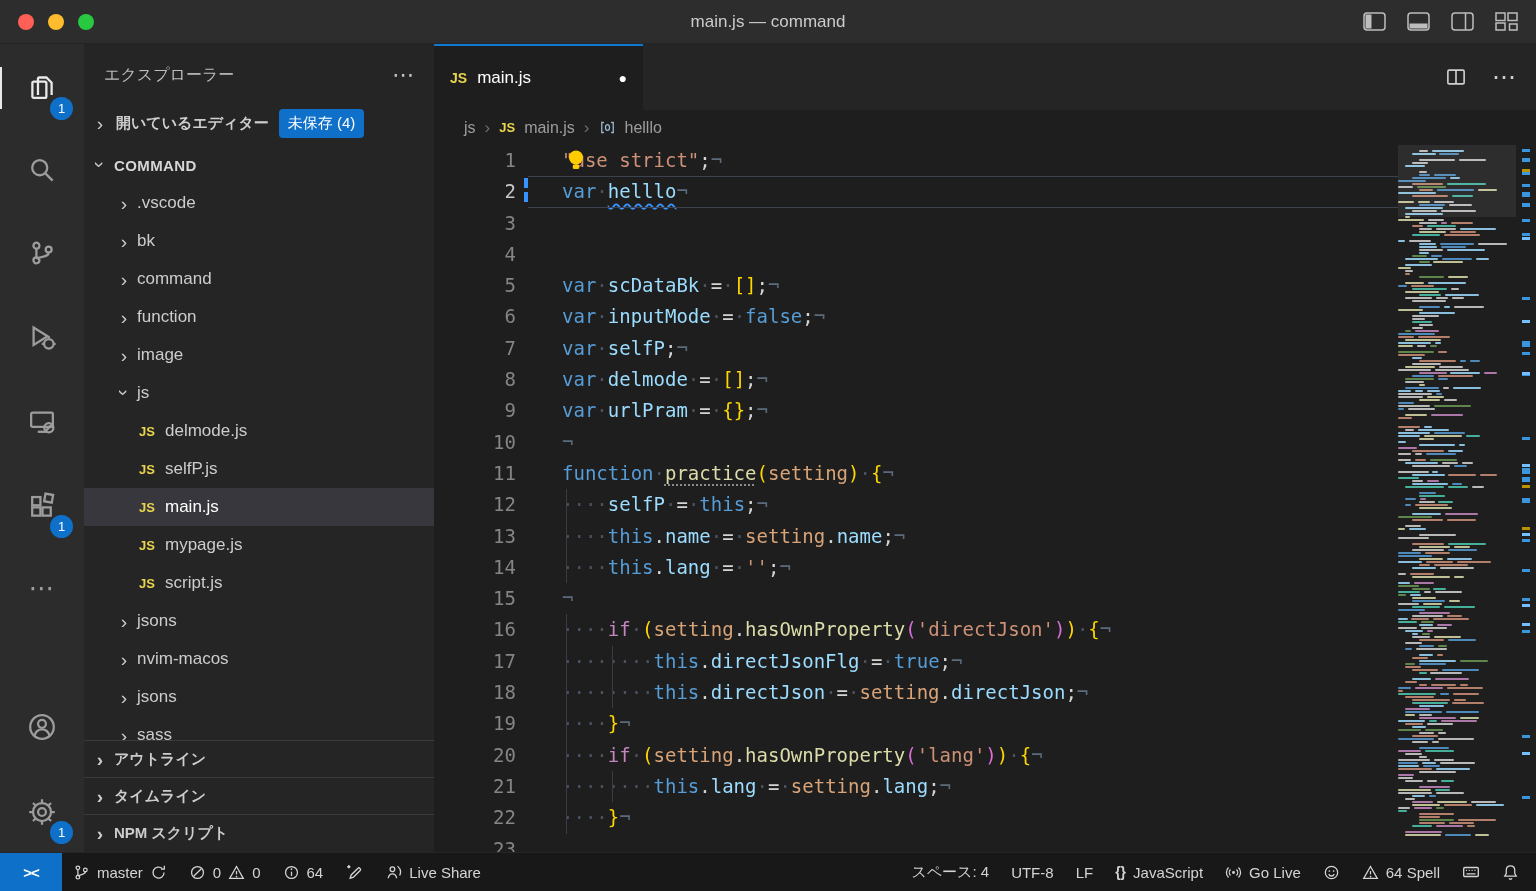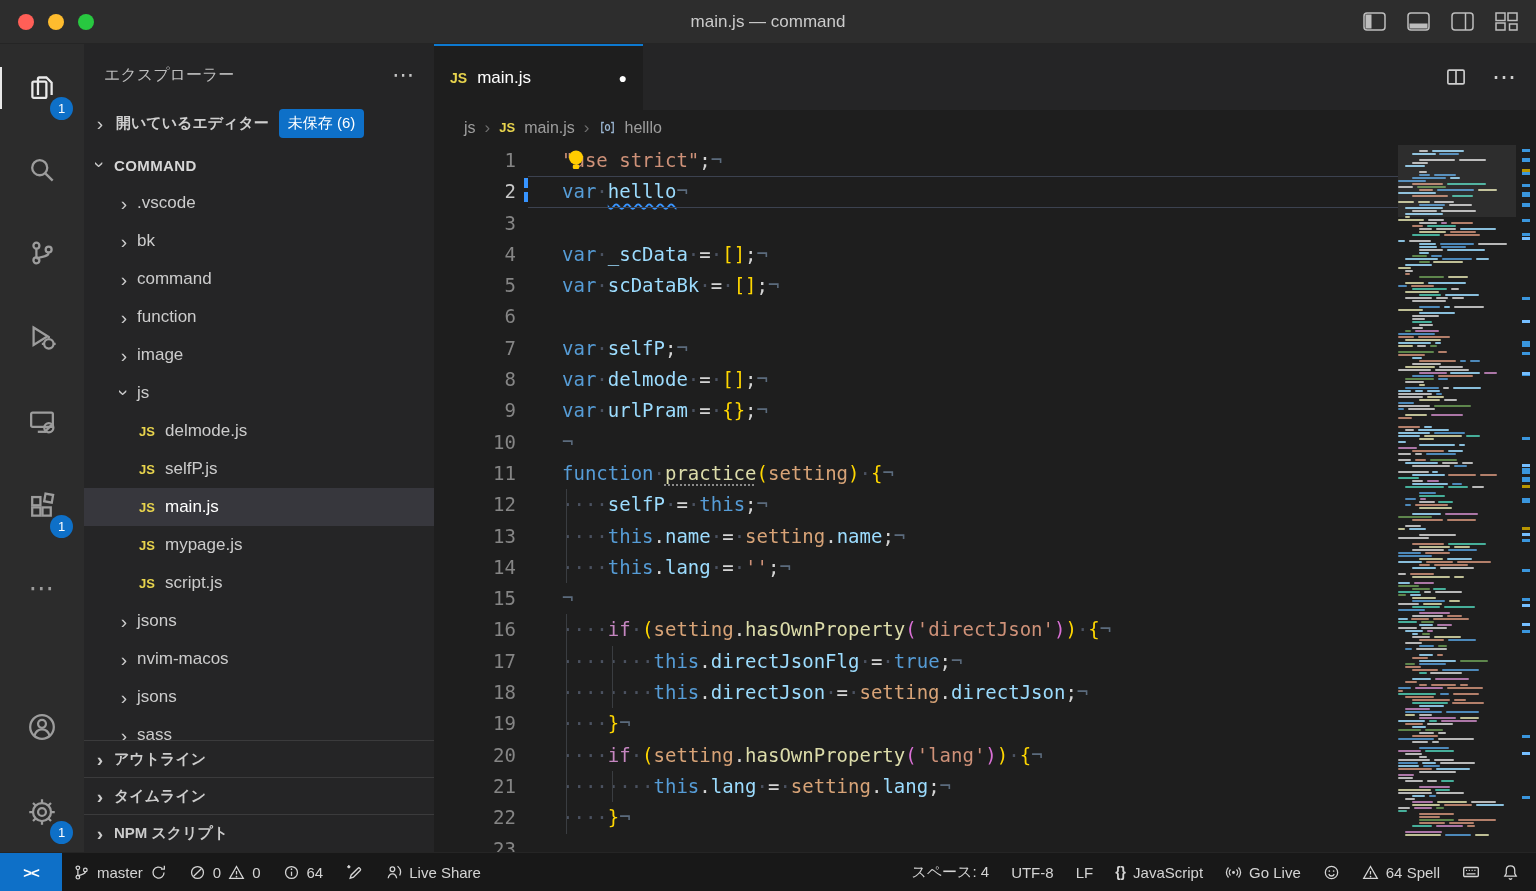--- a/index.html
+++ b/index.html
@@ -206,21 +206,21 @@
     </div>
 
     <div class="sidebar">
       <div class="sb-header">
         <span class="sb-title">エクスプローラー</span>
         <span class="sb-more">⋯</span>
       </div>
       <div class="row-openeditors">
         <span class="chev">›</span>
         <span class="oe-label">開いているエディター</span>
-        <span class="oe-badge">未保存 (6)</span>
+        <span class="oe-badge">未保存 (4)</span>
       </div>
       <div class="row-section">
         <span class="chev open">›</span>
         <span class="sec-label">COMMAND</span>
       </div>
       <div class="file-tree">
           <div class="tree-row">
             <span class="indent d1"></span>
             <span class="chev">›</span>
             <span class="tree-label">.vscode</span>
@@ -337,23 +337,23 @@
             <path d="M4.6 3.3H2.6v9.4h2M11.4 3.3h2v9.4h-2"></path>
             <ellipse cx="8" cy="8" rx="1.9" ry="2.7"></ellipse>
           </svg>
         <span class="bc-item">helllo</span>
       </div>
       <div class="code-area">
         <div class="code-lines">
             <div class="code-row"><span class="gutter-num">1</span><span class="code-text"><span class="tk-str">"use strict"</span><span class="tk-pun">;</span><span class="tk-eol">¬</span></span></div>
             <div class="code-row current"><span class="gutter-num">2<i class="mod-bar"></i></span><span class="code-text"><span class="tk-kw">var</span><span class="tk-ws">·</span><span class="tk-var squiggle">helllo</span><span class="tk-eol">¬</span></span></div>
             <div class="code-row"><span class="gutter-num">3</span></div>
-            <div class="code-row"><span class="gutter-num">4</span><span class="code-text"><span class="tk-kw">var</span><span class="tk-ws">·</span><span class="tk-var">_scData</span><span class="tk-ws">·</span><span class="tk-op">=</span><span class="tk-ws">·</span><span class="tk-b1">[]</span><span class="tk-pun">;</span><span class="tk-eol">¬</span></span></div>
+            <div class="code-row"><span class="gutter-num">4</span></div>
             <div class="code-row"><span class="gutter-num">5</span><span class="code-text"><span class="tk-kw">var</span><span class="tk-ws">·</span><span class="tk-var">scDataBk</span><span class="tk-ws">·</span><span class="tk-op">=</span><span class="tk-ws">·</span><span class="tk-b1">[]</span><span class="tk-pun">;</span><span class="tk-eol">¬</span></span></div>
-            <div class="code-row"><span class="gutter-num">6</span></div>
+            <div class="code-row"><span class="gutter-num">6</span><span class="code-text"><span class="tk-kw">var</span><span class="tk-ws">·</span><span class="tk-var">inputMode</span><span class="tk-ws">·</span><span class="tk-op">=</span><span class="tk-ws">·</span><span class="tk-kw">false</span><span class="tk-pun">;</span><span class="tk-eol">¬</span></span></div>
             <div class="code-row"><span class="gutter-num">7</span><span class="code-text"><span class="tk-kw">var</span><span class="tk-ws">·</span><span class="tk-var">selfP</span><span class="tk-pun">;</span><span class="tk-eol">¬</span></span></div>
             <div class="code-row"><span class="gutter-num">8</span><span class="code-text"><span class="tk-kw">var</span><span class="tk-ws">·</span><span class="tk-var">delmode</span><span class="tk-ws">·</span><span class="tk-op">=</span><span class="tk-ws">·</span><span class="tk-b1">[]</span><span class="tk-pun">;</span><span class="tk-eol">¬</span></span></div>
             <div class="code-row"><span class="gutter-num">9</span><span class="code-text"><span class="tk-kw">var</span><span class="tk-ws">·</span><span class="tk-var">urlPram</span><span class="tk-ws">·</span><span class="tk-op">=</span><span class="tk-ws">·</span><span class="tk-b1">{}</span><span class="tk-pun">;</span><span class="tk-eol">¬</span></span></div>
             <div class="code-row"><span class="gutter-num">10</span><span class="code-text"><span class="tk-eol">¬</span></span></div>
             <div class="code-row"><span class="gutter-num">11</span><span class="code-text"><span class="tk-kw">function</span><span class="tk-ws">·</span><span class="tk-fn hintdots">practice</span><span class="tk-b1">(</span><span class="tk-param">setting</span><span class="tk-b1">)</span><span class="tk-ws">·</span><span class="tk-b1">{</span><span class="tk-eol">¬</span></span></div>
             <div class="code-row"><span class="gutter-num">12</span><span class="code-text"><i class="guide" style="left: 4px;"></i><span class="tk-ws">····</span><span class="tk-var">selfP</span><span class="tk-ws">·</span><span class="tk-op">=</span><span class="tk-ws">·</span><span class="tk-kw">this</span><span class="tk-pun">;</span><span class="tk-eol">¬</span></span></div>
             <div class="code-row"><span class="gutter-num">13</span><span class="code-text"><i class="guide" style="left: 4px;"></i><span class="tk-ws">····</span><span class="tk-kw">this</span><span class="tk-pun">.</span><span class="tk-var">name</span><span class="tk-ws">·</span><span class="tk-op">=</span><span class="tk-ws">·</span><span class="tk-param">setting</span><span class="tk-pun">.</span><span class="tk-var">name</span><span class="tk-pun">;</span><span class="tk-eol">¬</span></span></div>
             <div class="code-row"><span class="gutter-num">14</span><span class="code-text"><i class="guide" style="left: 4px;"></i><span class="tk-ws">····</span><span class="tk-kw">this</span><span class="tk-pun">.</span><span class="tk-var">lang</span><span class="tk-ws">·</span><span class="tk-op">=</span><span class="tk-ws">·</span><span class="tk-str">''</span><span class="tk-pun">;</span><span class="tk-eol">¬</span></span></div>
             <div class="code-row"><span class="gutter-num">15</span><span class="code-text"><span class="tk-eol">¬</span></span></div>
             <div class="code-row"><span class="gutter-num">16</span><span class="code-text"><i class="guide" style="left: 4px;"></i><span class="tk-ws">····</span><span class="tk-ctrl">if</span><span class="tk-ws">·</span><span class="tk-b1">(</span><span class="tk-param">setting</span><span class="tk-pun">.</span><span class="tk-fn">hasOwnProperty</span><span class="tk-b2">(</span><span class="tk-str">'directJson'</span><span class="tk-b2">)</span><span class="tk-b1">)</span><span class="tk-ws">·</span><span class="tk-b1">{</span><span class="tk-eol">¬</span></span></div>

